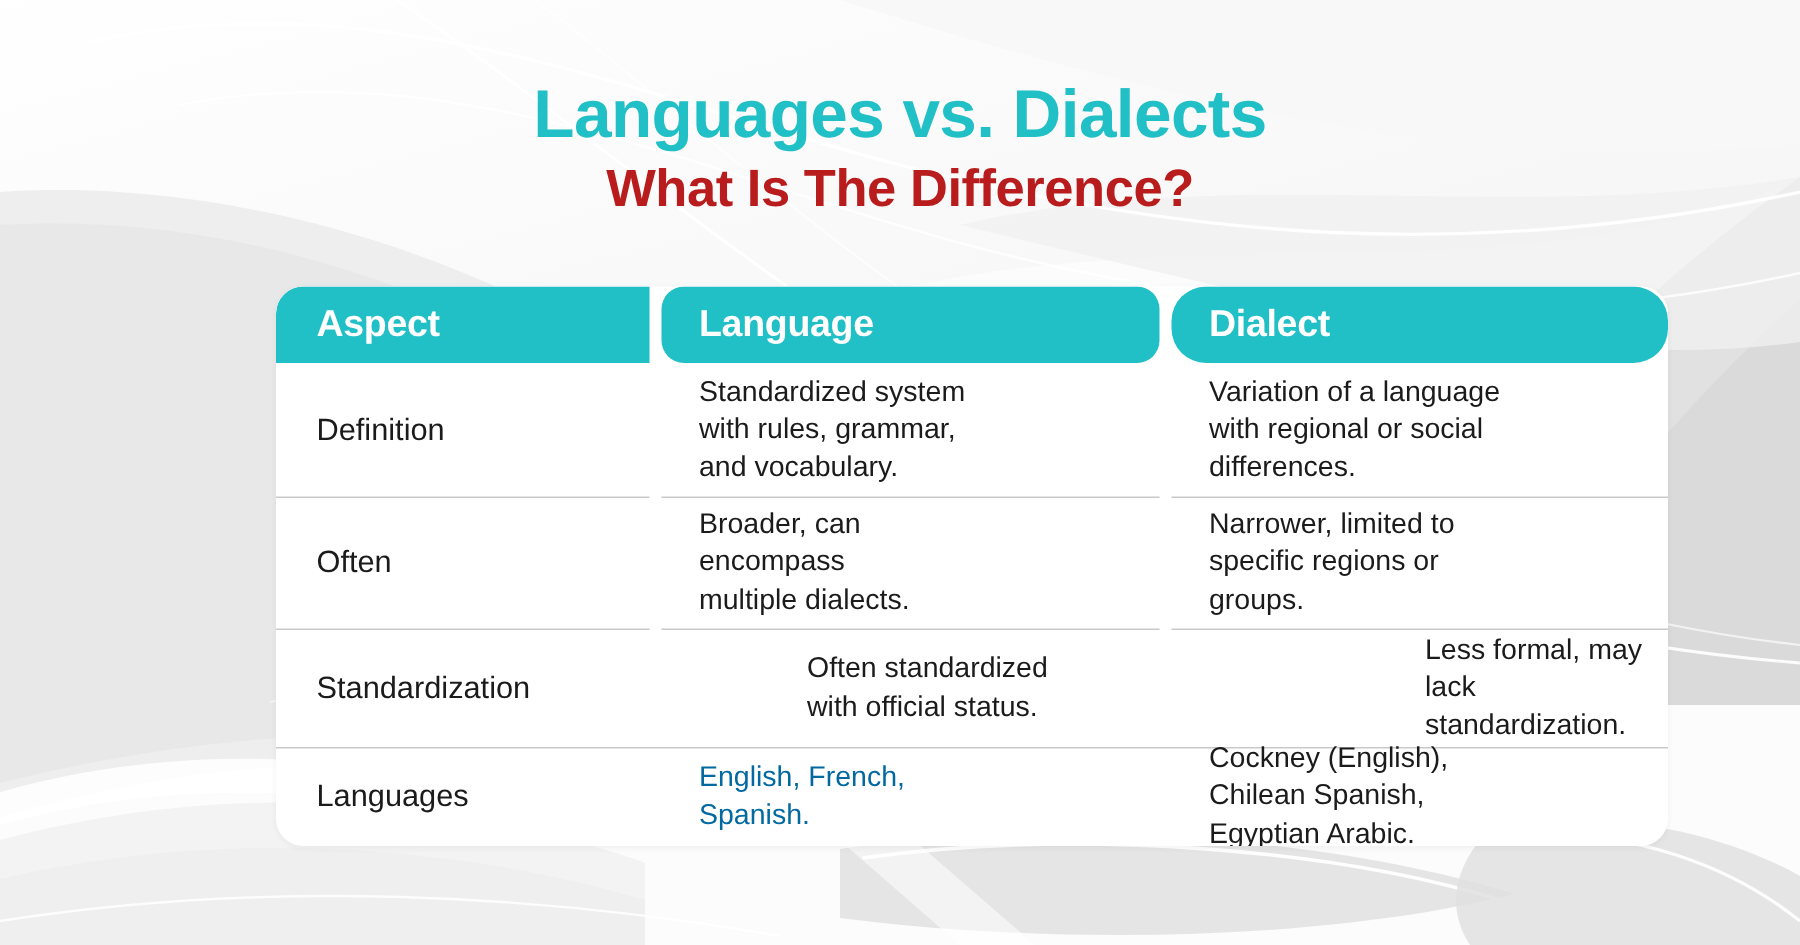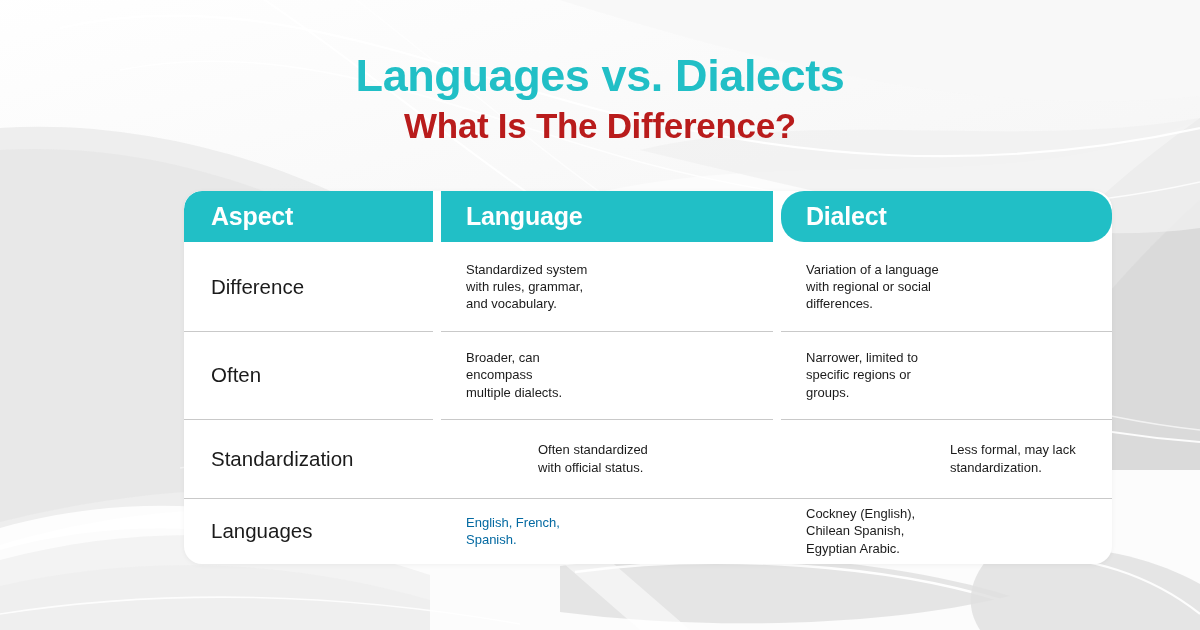--- a/index.html
+++ b/index.html
@@ -130,21 +130,21 @@
   .td-language {
     width: 332px;
     padding-left: 25px;
   }
   .td-dialect {
     flex: 1;
     padding-left: 25px;
   }
   .cell-text {
     color: #1b1b1b;
-    font-size: 13px;
+    font-size: 19px;
     line-height: 1.32;
     white-space: pre-line;
   }
   .td-aspect .cell-text { font-size: 20.5px; }
 
   
   .divider {
     position: absolute;
     left: 0;
     width: 928px;
@@ -215,34 +215,34 @@
   </div>
 
   <div class="card" style="background: rgb(255, 255, 255); margin-left: 48px;">
     <div class="table">
 
       <div class="thead">
         <div class="th th-aspect" style="background: rgb(33, 191, 198);">
           <span class="th-label">Aspect</span>
         </div>
         <div class="th-gap"></div>
-        <div class="th th-language" style="background: rgb(33, 191, 198);">
+        <div class="th th-language" style="background: rgb(33, 191, 198); border-radius: 15px;">
           <span class="th-label">Language</span>
         </div>
         <div class="th-gap"></div>
         <div class="th th-dialect" style="background: rgb(33, 191, 198);">
           <span class="th-label">Dialect</span>
         </div>
       </div>
 
       <div class="tbody">
 
         <div class="trow row-1">
           <div class="td td-aspect">
-            <span class="cell-text" style="color: rgb(27, 27, 27);">Difference</span>
+            <span class="cell-text" style="color: rgb(27, 27, 27);">Definition</span>
           </div>
           <div class="td-gap"></div>
           <div class="td td-language">
             <span class="cell-text" style="color: rgb(27, 27, 27);">Standardized system
 with rules, grammar,
 and vocabulary.</span>
           </div>
           <div class="td-gap"></div>
           <div class="td td-dialect">
             <span class="cell-text" style="color: rgb(27, 27, 27);">Variation of a language

